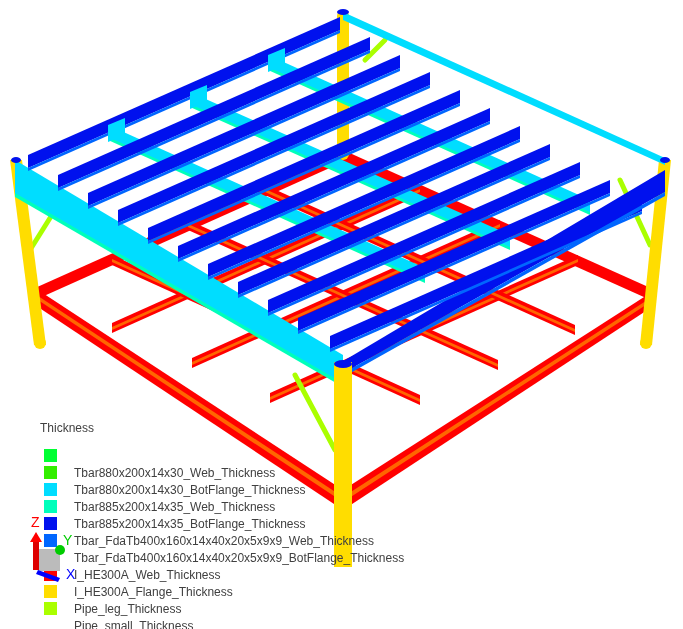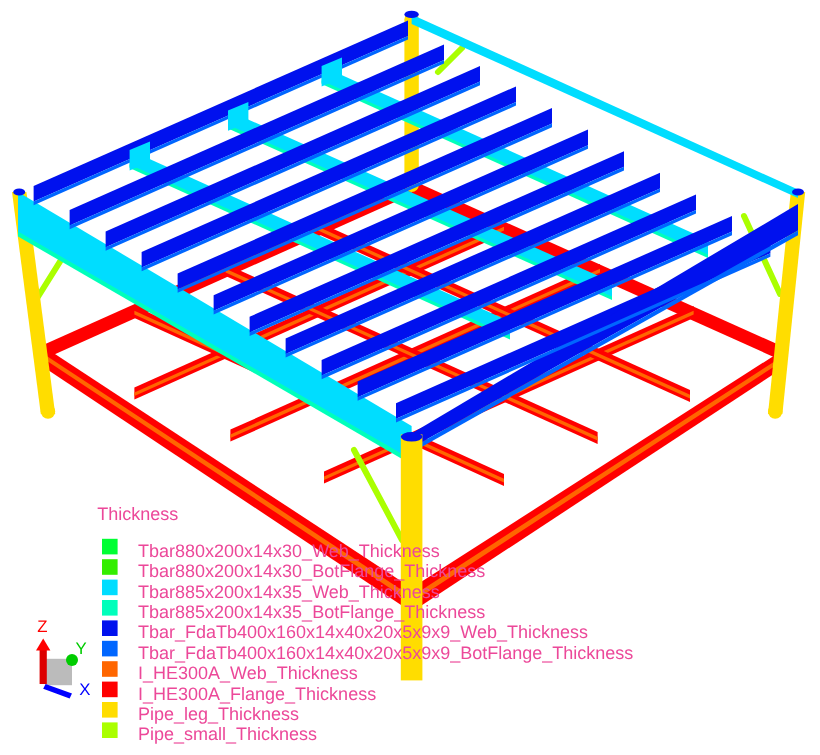--- a/index.html
+++ b/index.html
@@ -1,22 +1,22 @@
 <!DOCTYPE html>
 <html><head>
   <meta charset="utf-8">
   <style>
     html, body { margin: 0; padding: 0; background: #ffffff; }
     body { width: 683px; height: 629px; position: relative; overflow: hidden; font-family: "Liberation Sans", sans-serif; }
     #viewport { position: absolute; left: 0; top: 0; width: 683px; height: 629px; }
-    #legend { position: absolute; left: 40px; top: 420px; font-size: 15px; color: #ec4899; line-height: 17px; margin-left: 41px; }
+    #legend { position: absolute; left: 40px; top: 420px; font-size: 12px; color: #404040; line-height: 17px; }
     #legend .title { margin-bottom: 10px; height: 17px; }
     #legend .row { position: relative; height: 17px; white-space: nowrap; }
     #legend .sw { position: absolute; left: 4px; top: 2px; width: 13px; height: 13px; }
-    #legend .lbl { position: absolute; left: 34px; top: 4px; }
+    #legend .lbl { position: absolute; left: 34px; top: 18px; }
     #triad { position: absolute; left: 28px; top: 512px; width: 50px; height: 75px; }
     .axis-label { position: absolute; font-size: 14px; }
   </style>
 </head>
 <body>
 
 <svg id="viewport" viewBox="0 0 683 629" width="683" height="629" xmlns="http://www.w3.org/2000/svg">
 
   <g>
 

